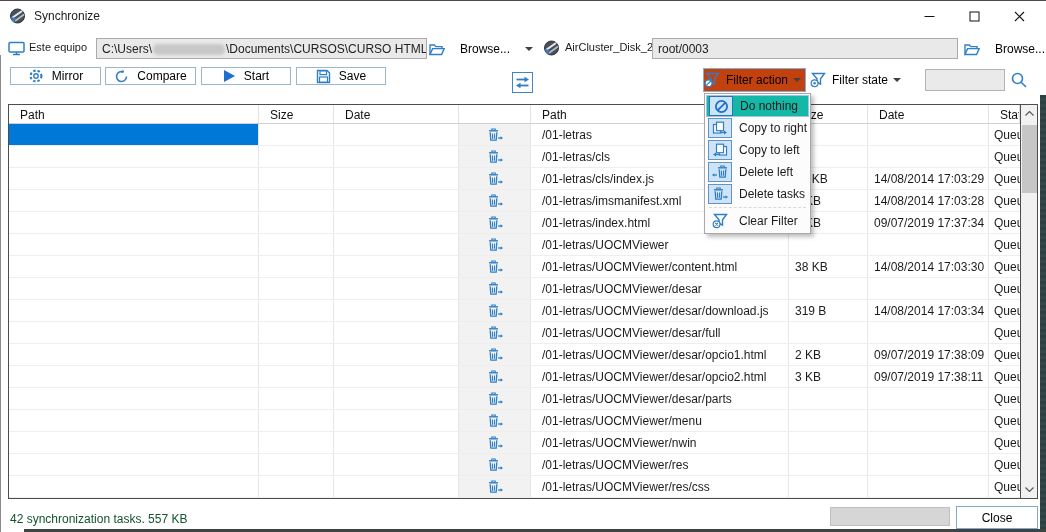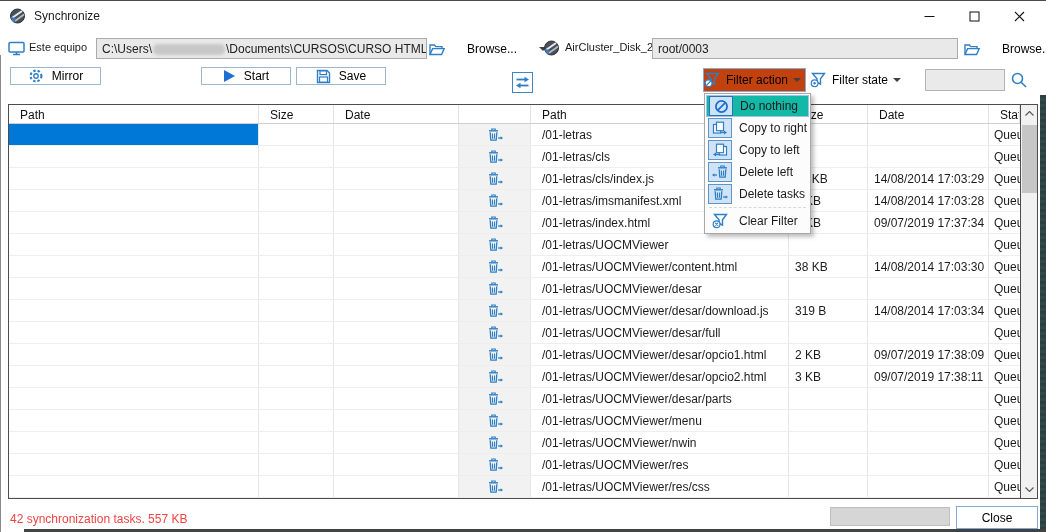--- a/index.html
+++ b/index.html
@@ -17,21 +17,21 @@
   .titlebar .app-ico { margin-left:9px; }
   .titlebar .ttl { margin-left:8px; font-size:12px; }
   .wincontrols { position:absolute; right:4px; top:0; height:30px; display:flex; }
   .wbtn { width:45px; height:30px; display:flex; align-items:center; justify-content:center; }
 
   
   .devrow { position:absolute; left:0; top:34px; width:100%; height:26px; }
   .devrow .lbl { position:absolute; top:6px; font-size:11px; }
   .ibx { position:absolute; top:3px; height:21px; background:#e9e9e9; border:1px solid #ababab; padding:3px 5px; overflow:hidden; white-space:nowrap; font-size:12px; color:#222; }
   .blur-name { display:inline-block; width:72px; height:11px; background:#c7c7c7; border-radius:5px; filter:blur(1.5px); vertical-align:middle; margin:0 1px; }
-  .flatbtn { position:absolute; top:3px; height:22px; display:flex; align-items:center; gap:22px; background:transparent; border:none; font-size:12px; font-family:inherit; cursor:default; }
+  .flatbtn { position:absolute; top:3px; height:22px; display:flex; align-items:center; gap:15px; background:transparent; border:none; font-size:12px; font-family:inherit; cursor:default; }
   .caret { width:0; height:0; border-left:4px solid transparent; border-right:4px solid transparent; border-top:4px solid #404040; display:inline-block; }
   .swapbtn { position:absolute; left:512px; top:37px; width:21px; height:21px; background:#fff; border:1px solid #3f84c4; display:flex; align-items:center; justify-content:center; }
 
   
   .toolbar { position:absolute; left:0; top:66px; width:100%; height:27px; }
   .tbtn { position:absolute; top:0; height:18px; background:#fff; border:1px solid #9eb6cd; display:flex; align-items:center; justify-content:center; gap:8px; font-size:12px; font-family:inherit; }
   .filterbtn { position:absolute; top:1px; height:24px; display:flex; align-items:center; gap:5px; font-size:12px; font-family:inherit; background:transparent; border:1px solid transparent; }
   .filterbtn.pressed { background:#c2410c; border:1px solid #84aed6; }
   .searchbox { position:absolute; left:925px; top:2px; width:80px; height:22px; background:#eaeaea; border:1px solid #b3b3b3; font-family:inherit; font-size:12px; padding:0 4px; }
   .search-ico { position:absolute; left:1010px; top:4px; }
@@ -64,21 +64,21 @@
   .menu { position:absolute; left:704px; top:92px; width:107px; background:#fcfcfc; border:1px solid #a8a8a8; box-shadow:3px 3px 4px rgba(0,0,0,.25); z-index:50; padding:1px; }
   .mitem { height:22px; display:flex; align-items:center; gap:7px; padding-left:2px; font-size:12px; }
   .mitem.hl { background:#14b8a6; border:1px solid #9cc3e8; }
   .ibox { width:24px; height:20px; background:#cfe3f7; border:1px solid #5e94c8; display:flex; align-items:center; justify-content:center; flex:0 0 auto; }
   .mitem.hl .ibox { border-color:#2a72b8; }
   .noibox { width:24px; display:flex; align-items:center; justify-content:center; flex:0 0 auto; }
   .msep { border-top:1px dashed #d9d9d9; margin:2px 3px; height:0; }
 
   
   .statusbar { position:absolute; left:0; top:498px; width:100%; height:34px; background:#fff; }
-  .status-text { position:absolute; left:10px; top:13px; font-size:12px; color:#ef4444; }
+  .status-text { position:absolute; left:10px; top:13px; font-size:12px; color:#14532d; }
   .progress { position:absolute; left:830px; top:8px; width:120px; height:19px; background:#d6d6d6; border:1px solid #bfbfbf; }
   .closebtn { position:absolute; left:956px; top:7px; width:82px; height:23px; background:#fff; border:1px solid #80a8d2; font-size:12px; font-family:inherit; }
 
   svg { display:block; }
 </style>
 </head>
 <body>
 
 <div class="window">
 
@@ -166,20 +166,29 @@
   <div class="toolbar">
     <button class="tbtn" style="left:10px; width:91px;">
       <span>
         <svg width="16" height="16" viewBox="0 0 16 16">
           <circle cx="8" cy="8" r="5.4" fill="none" stroke="#2f7fc6" stroke-width="2.1" stroke-dasharray="2.4 2"></circle>
           <circle cx="8" cy="8" r="2.2" fill="none" stroke="#2f7fc6" stroke-width="1.4"></circle>
         </svg>
       </span>
       <span>Mirror</span>
     </button>
+    <button class="tbtn" style="left:105px; width:91px;">
+      <span>
+        <svg width="15" height="15" viewBox="0 0 15 15">
+          <path d="M12.5 7.5 A5 5 0 1 1 9.5 2.9" fill="none" stroke="#2f7fc6" stroke-width="1.6"></path>
+          <path d="M9 0.5 L10 3.3 L7 3.9 Z" fill="#2f7fc6"></path>
+        </svg>
+      </span>
+      <span>Compare</span>
+    </button>
     <button class="tbtn" style="left:201px; width:90px;">
       <span>
         <svg width="13" height="14" viewBox="0 0 13 14">
             <path d="M1 1 L12 7 L1 13 Z" fill="#1d6fd0"></path>
           </svg>
       </span>
       <span>Start</span>
     </button>
     <button class="tbtn" style="left:296px; width:90px;">
       <span>

